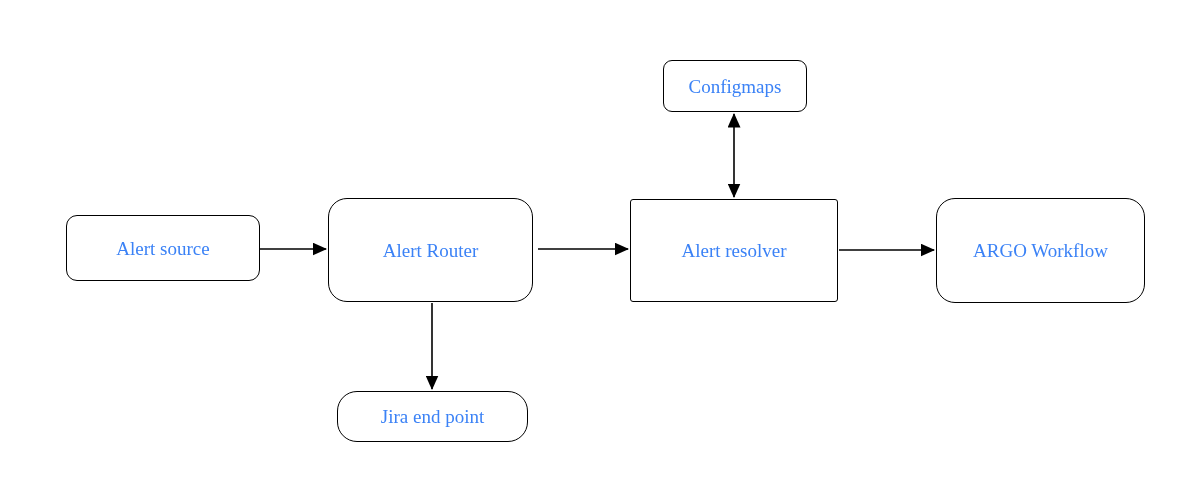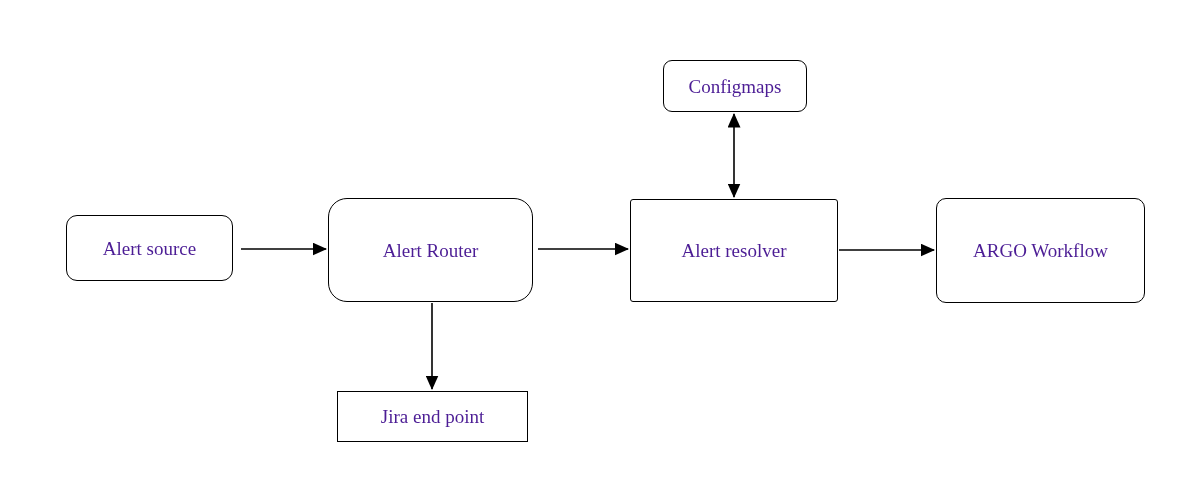--- a/index.html
+++ b/index.html
@@ -28,43 +28,43 @@
     pointer-events: none;
   }
   .node {
     position: absolute;
     box-sizing: border-box;
     background: #ffffff;
     border: 1.6px solid #000000;
     display: flex;
     align-items: center;
     justify-content: center;
-    color: #4c1d95;
+    color: #3b82f6;
     font-size: 19px;
     line-height: 1;
     white-space: nowrap;
     text-align: center;
   }
   .node-alert-source {
-    left: 66px;  top: 215px;  width: 167px; height: 66px;  border-radius: 11px;
+    left: 66px;  top: 215px;  width: 194px; height: 66px;  border-radius: 11px;
   }
   .node-alert-router {
     left: 328px; top: 198px;  width: 205px; height: 104px; border-radius: 19px;
   }
   .node-alert-resolver {
     left: 630px; top: 199px;  width: 208px; height: 103px; border-radius: 3px;
   }
   .node-argo-workflow {
-    left: 936px; top: 198px;  width: 209px; height: 105px; border-radius: 10px;
+    left: 936px; top: 198px;  width: 209px; height: 105px; border-radius: 19px;
   }
   .node-configmaps {
     left: 663px; top: 60px;   width: 144px; height: 52px;  border-radius: 9px;
   }
   .node-jira-endpoint {
-    left: 337px; top: 391px;  width: 191px; height: 51px;  border-radius: 0;
+    left: 337px; top: 391px;  width: 191px; height: 51px;  border-radius: 20px;
   }
   .edge {
     stroke: #000000;
     stroke-width: 1.6px;
     fill: none;
   }
 </style>
 </head>
 <body>
 

